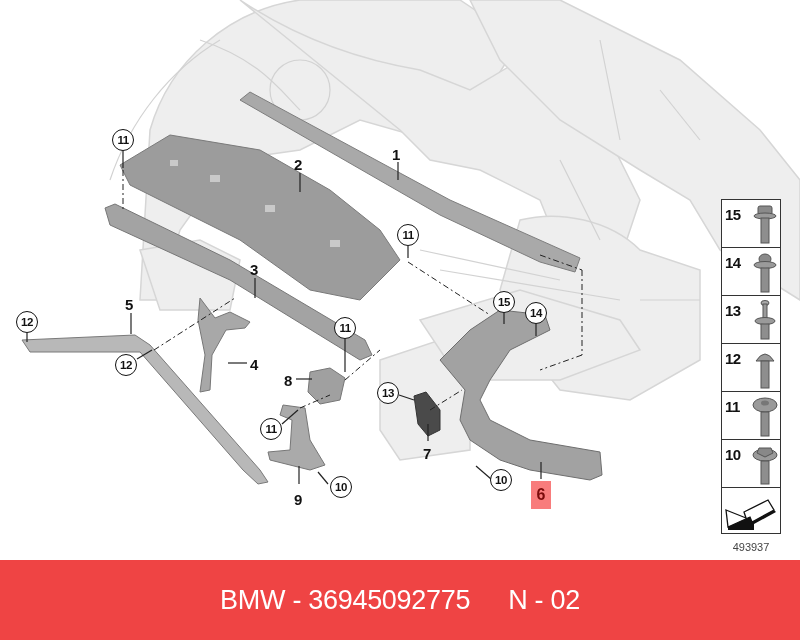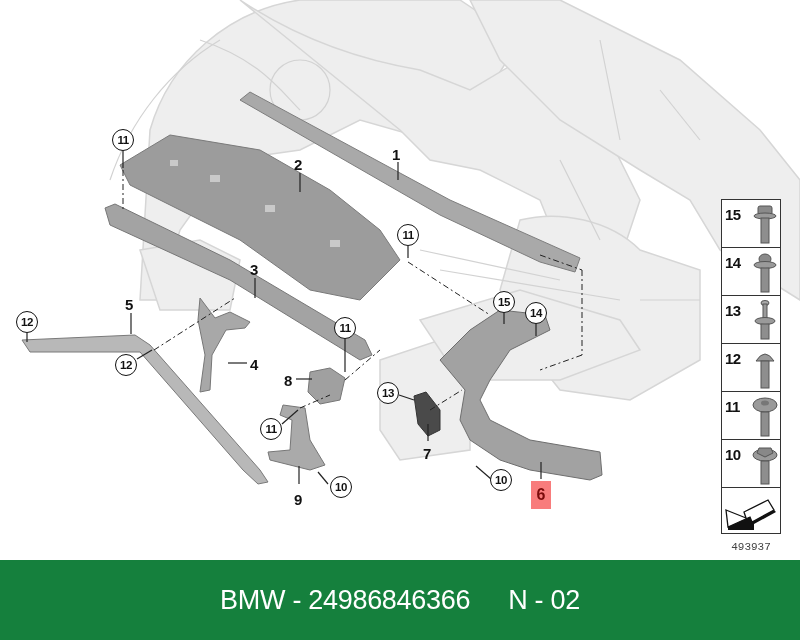--- a/index.html
+++ b/index.html
@@ -24,26 +24,26 @@
       width: 20px; height: 28px; display: flex; align-items: center;
       justify-content: center; font-weight: bold; font-size: 16px;
     }
 
     
     #legend { position: absolute; left: 721px; top: 199px; width: 60px; border: 1px solid #333; background: #fff; }
     .legend-cell { position: relative; height: 48px; border-bottom: 1px solid #333; }
     .legend-cell:last-child { border-bottom: none; height: 45px; }
     .legend-num { position: absolute; left: 3px; top: 6px; font-weight: bold; font-size: 15px; color: #111; letter-spacing: -0.5px; }
     .legend-bolt { position: absolute; left: 30px; top: 3px; }
-    #legend-id { position: absolute; left: 721px; top: 541px; width: 60px; text-align: center; font-size: 11px; color: #444; font-family: Liberation Mono, monospace; }
+    #legend-id { position: absolute; left: 721px; top: 541px; width: 60px; text-align: center; font-size: 11px; color: #444; }
 
     
     #footer {
       position: absolute; left: 0; top: 560px; width: 800px; height: 80px;
-      background: #15803d; display: flex; align-items: center; justify-content: center;
+      background: #ef4444; display: flex; align-items: center; justify-content: center;
       color: #ffffff; font-size: 27px; font-family: "Liberation Sans", sans-serif;
       letter-spacing: -0.3px;
     }
     #footer .gap { display: inline-block; width: 38px; }
   </style>
 </head>
 <body>
 
 <div id="diagram">
   <svg class="art" width="800" height="560" viewBox="0 0 800 560">
@@ -201,16 +201,16 @@
         <path d="M6 39 L6 42 L32 42 L32 36 L54 24 L52 22 L30 34 L28 29 Z" fill="#111"></path>
       </svg>
     </div>
   </div>
   <span id="legend-id">493937</span>
 </div>
 
 <div id="footer">
   <span>BMW</span>
   &nbsp;<span>-</span>&nbsp;
-  <span>24986846366</span>
+  <span>36945092775</span>
   <span class="gap"></span>
   <span>N - 02</span>
 </div>
 
 </body></html>

